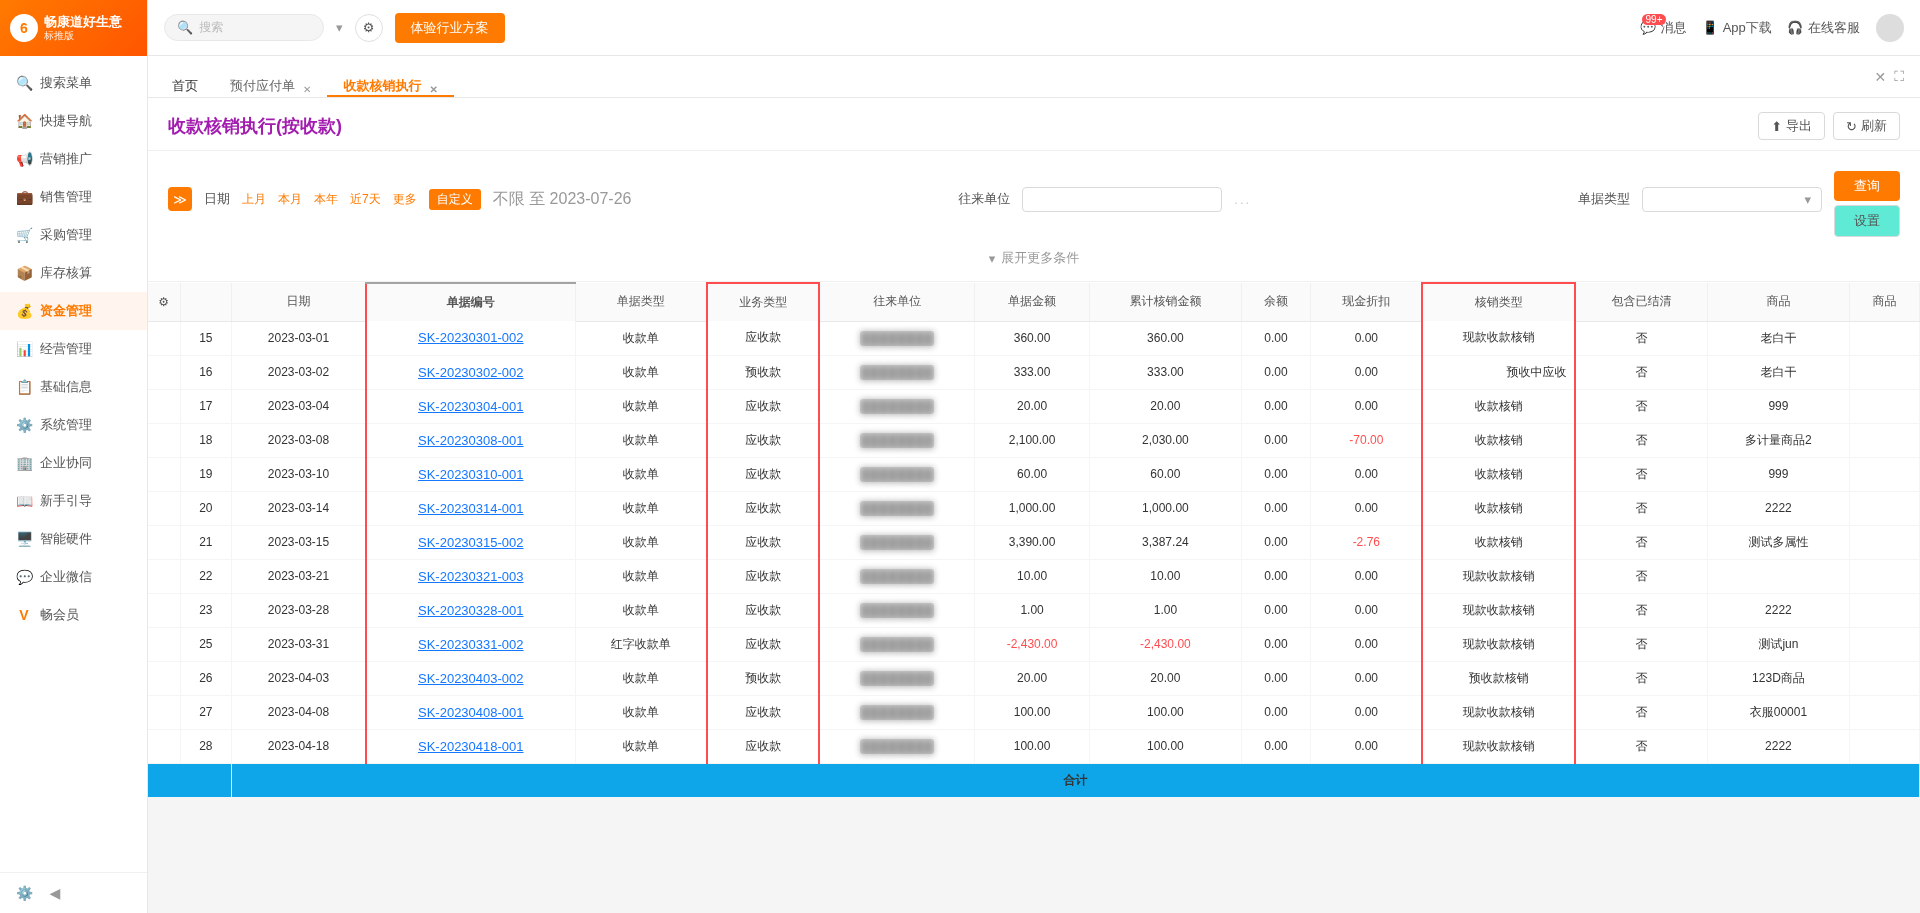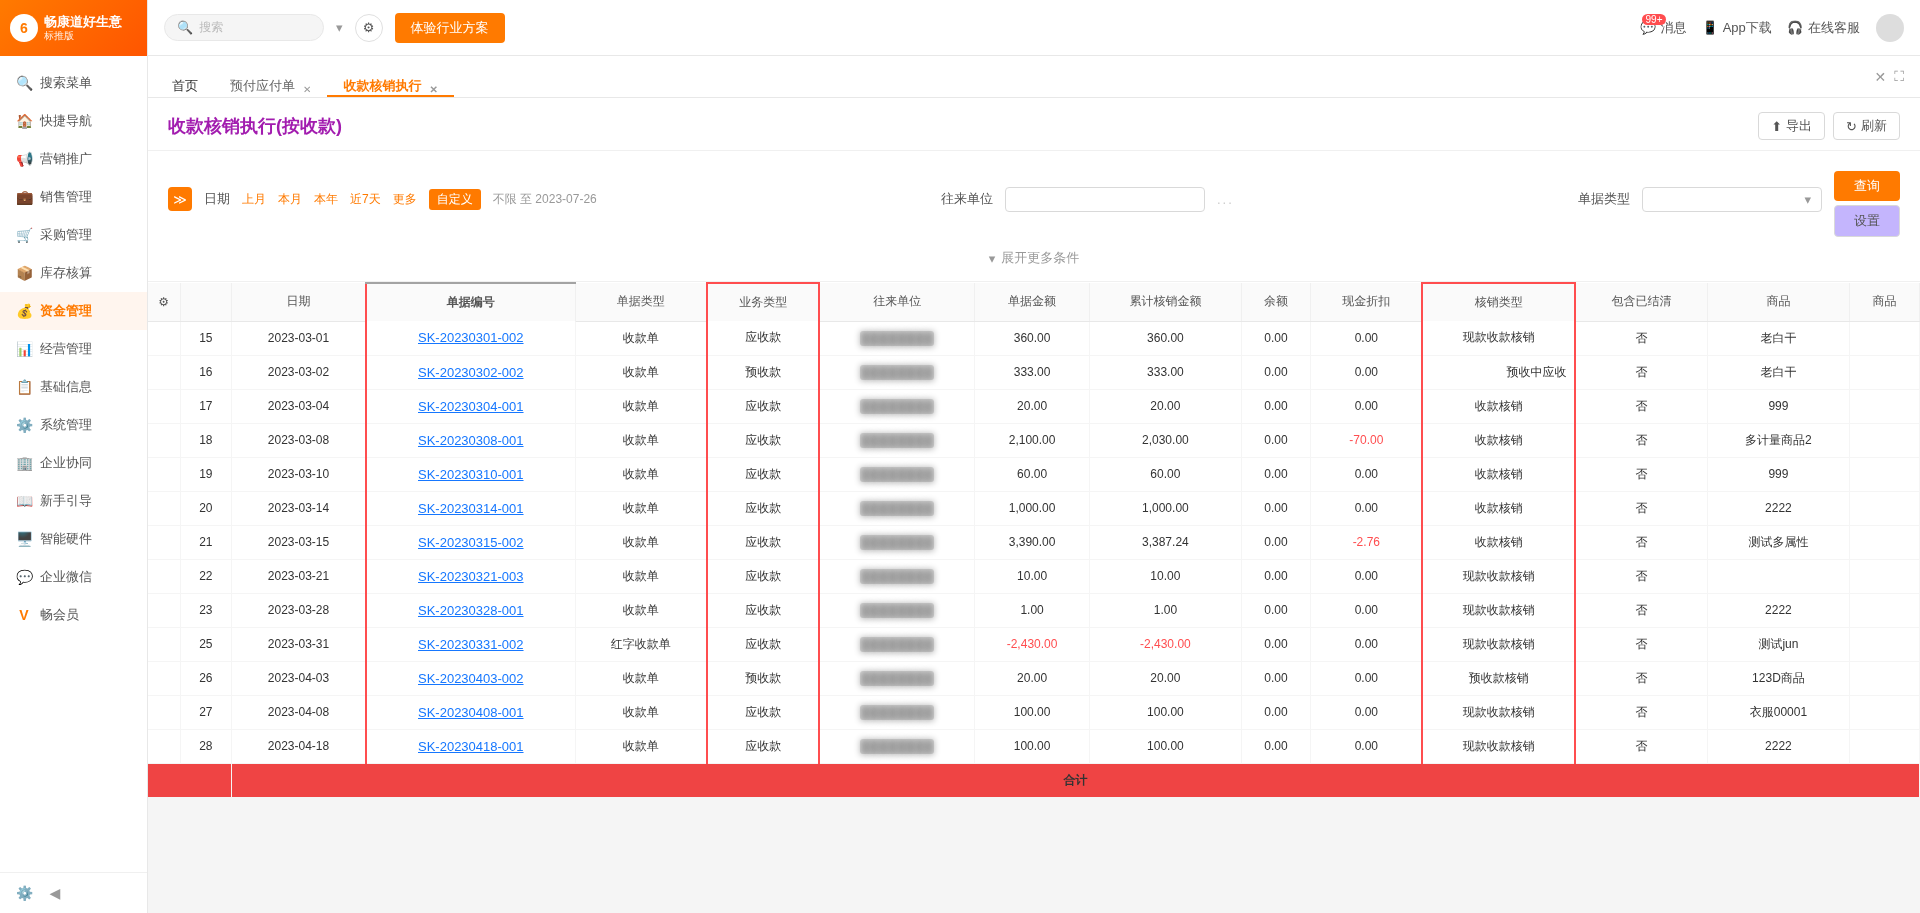--- a/index.html
+++ b/index.html
@@ -132,37 +132,37 @@
       cursor: pointer; flex-shrink: 0;
     }
     .filter-label { color: #555; white-space: nowrap; }
     .filter-date-btn {
       border: none; background: none; color: #ff7a00; cursor: pointer; font-size: 12px;
     }
     .filter-date-range {
       background: #ff7a00; color: #fff; border-radius: 3px;
       padding: 2px 8px; font-size: 12px; cursor: pointer;
     }
-    .filter-date-text { color: #999; font-size: 12px; text-align: center; }
+    .filter-date-text { color: #999; font-size: 16px; text-align: center; }
     .filter-input {
       border: 1px solid #d9d9d9; border-radius: 4px;
       padding: 4px 10px; width: 200px; color: #333;
     }
     .filter-dots { color: #ccc; letter-spacing: 2px; }
     .filter-select {
       border: 1px solid #d9d9d9; border-radius: 4px;
       padding: 4px 10px; width: 180px; display: flex; align-items: center;
       justify-content: space-between; cursor: pointer; color: #999; background: #fff;
     }
     .btn-query {
       background: #ff7a00; color: #fff; border: none;
       border-radius: 4px; padding: 6px 20px; cursor: pointer; font-size: 13px; margin-top: 10px;
     }
     .btn-setting {
-      border: 1px solid #d9d9d9; background: #c4b5fd; border-radius: 4px;
+      border: 1px solid #d9d9d9; background: #5eead4; border-radius: 4px;
       padding: 6px 14px; cursor: pointer; color: #555; font-family: Liberation Serif, serif;
     }
     .filter-expand-row {
       display: flex; align-items: center; justify-content: center;
       gap: 6px; padding: 4px 0; color: #999; font-size: 12px; cursor: pointer;
     }
 
     
     .table-wrap { flex: 1; overflow: auto; padding: 0 0 4px 0; }
     table { width: 100%; border-collapse: collapse; background: #fff; }
@@ -176,21 +176,21 @@
     td {
       padding: 8px 8px; text-align: center; color: #333;
       border-bottom: 1px solid #f5f5f5; border-right: 1px solid #f5f5f5;
       white-space: nowrap; font-size: 12px;
     }
     .row-highlighted td { background: #fff3e0; }
     .link { color: #1677ff; cursor: pointer; text-decoration: underline; }
     .negative { color: #ff4d4f; }
     .settings-col { width: 32px; }
 
-    .tfoot-row td { background: #ef4444; font-weight: bold; }
+    .tfoot-row td { background: #0ea5e9; font-weight: bold; }
 
     
     .table-wrap::-webkit-scrollbar { height: 6px; width: 6px; }
     .table-wrap::-webkit-scrollbar-track { background: #f0f0f0; }
     .table-wrap::-webkit-scrollbar-thumb { background: #ccc; border-radius: 3px; }
 
     .blurred-text { color: transparent; text-shadow: 0 0 6px rgba(0,0,0,0.3); user-select: none; background: #e0e0e0; border-radius: 3px; min-width: 60px; display: inline-block; }
   </style>
 </head>
 <body>

